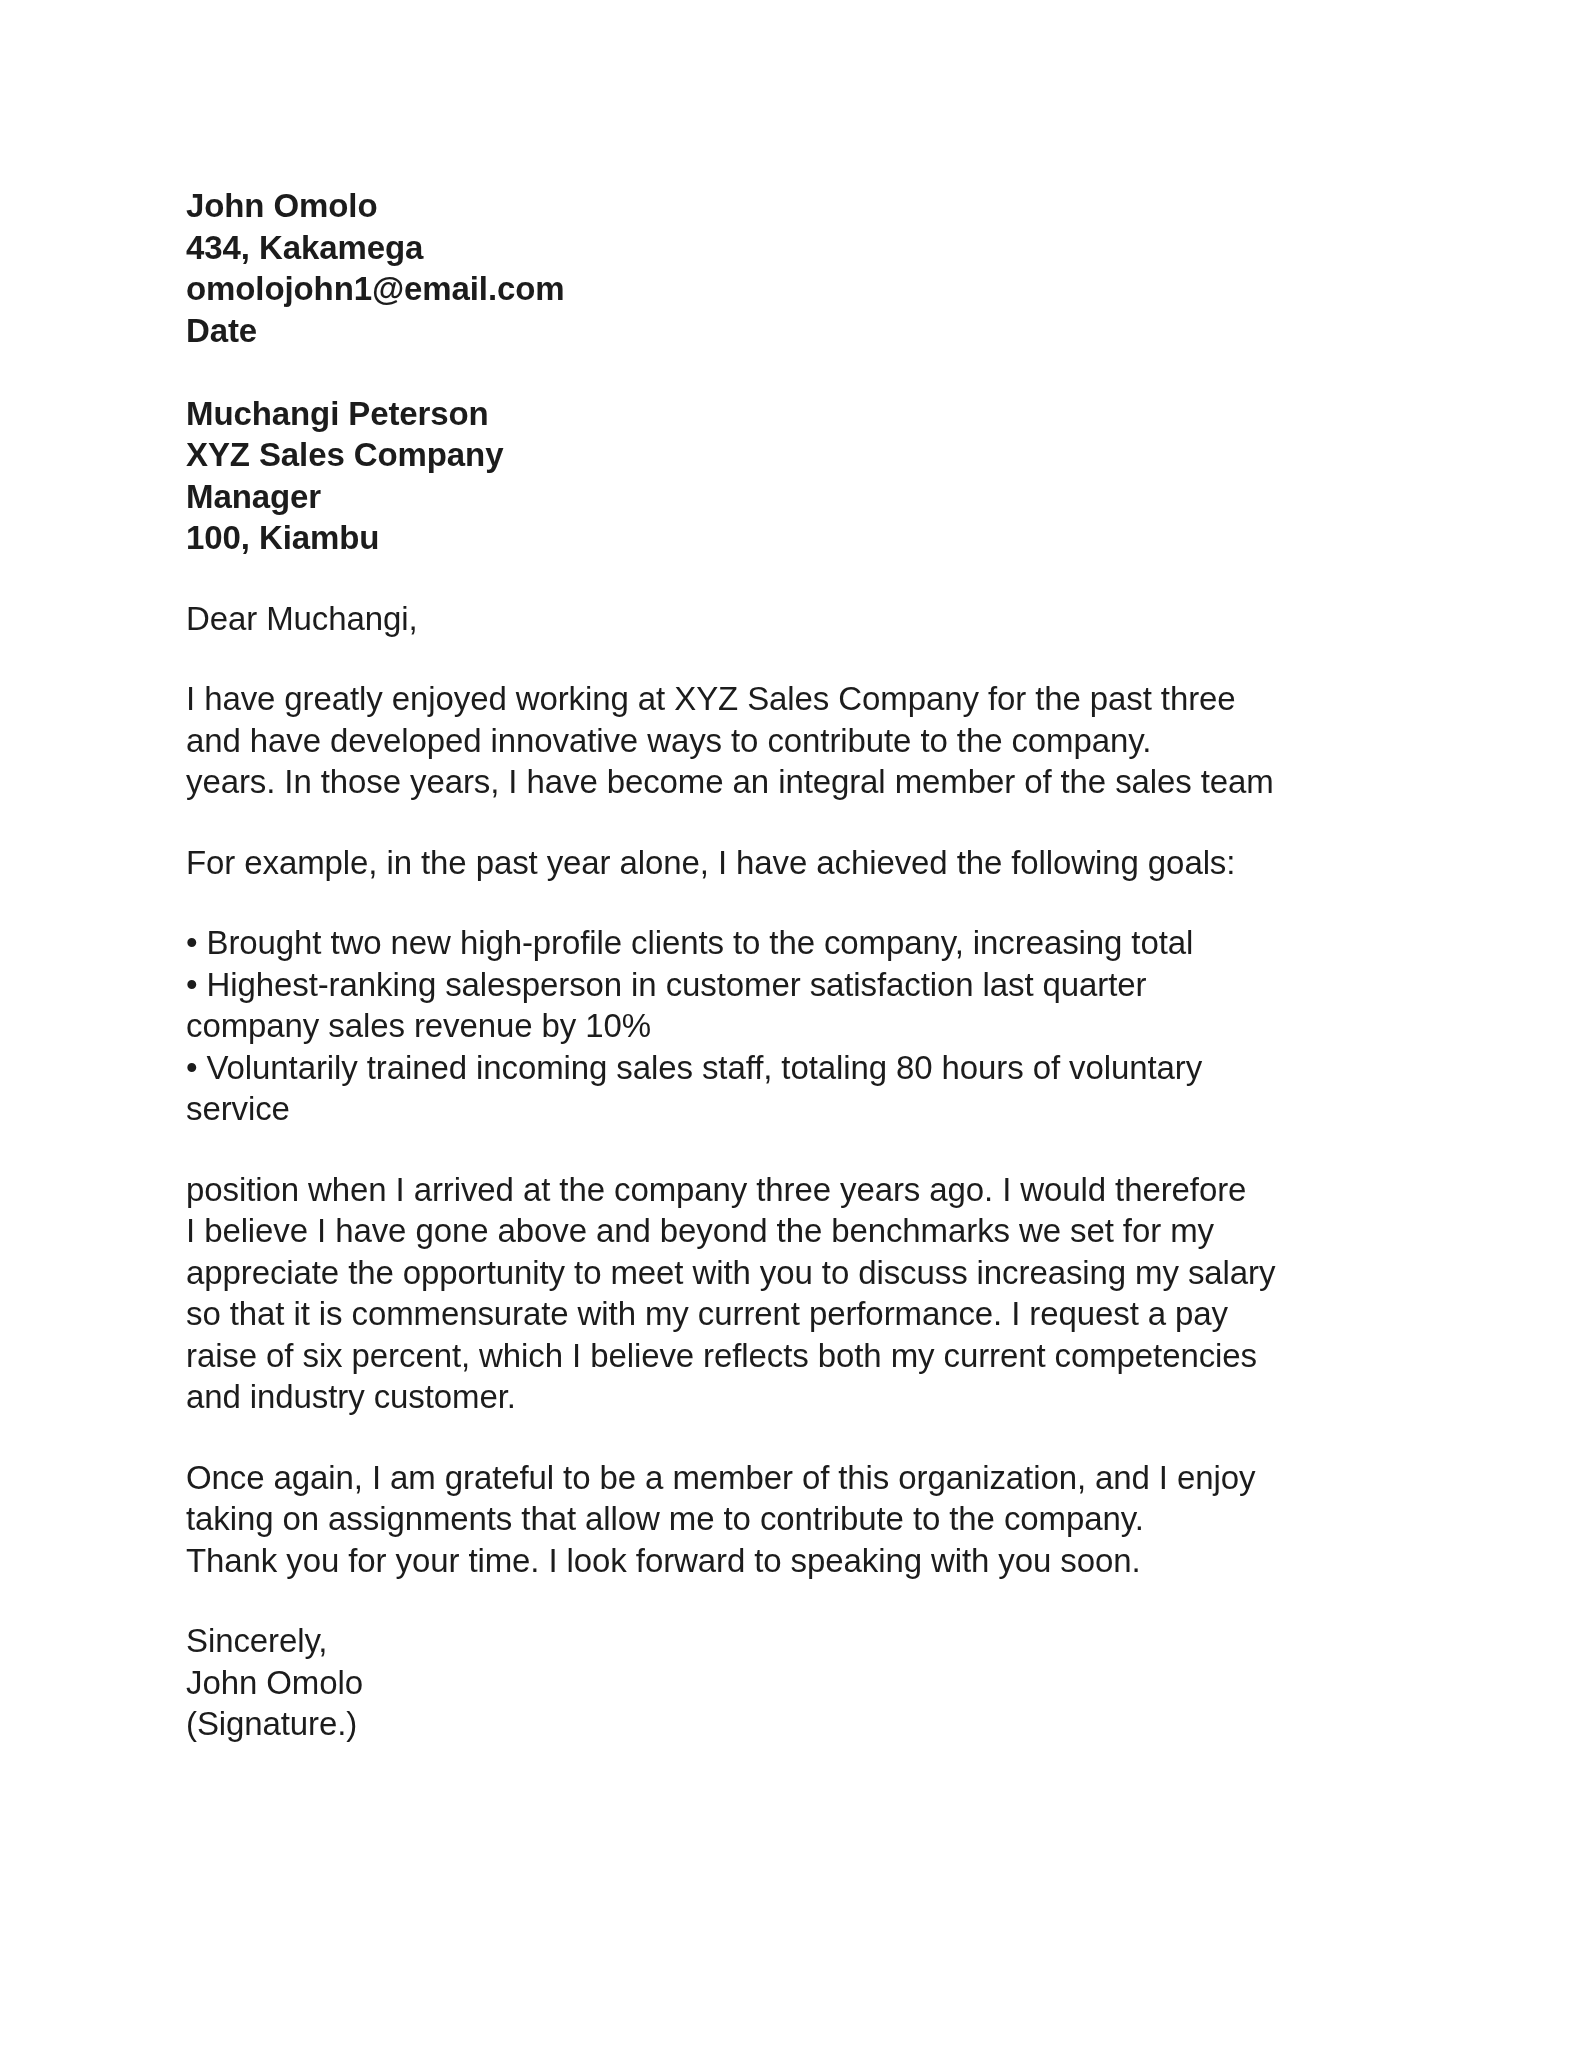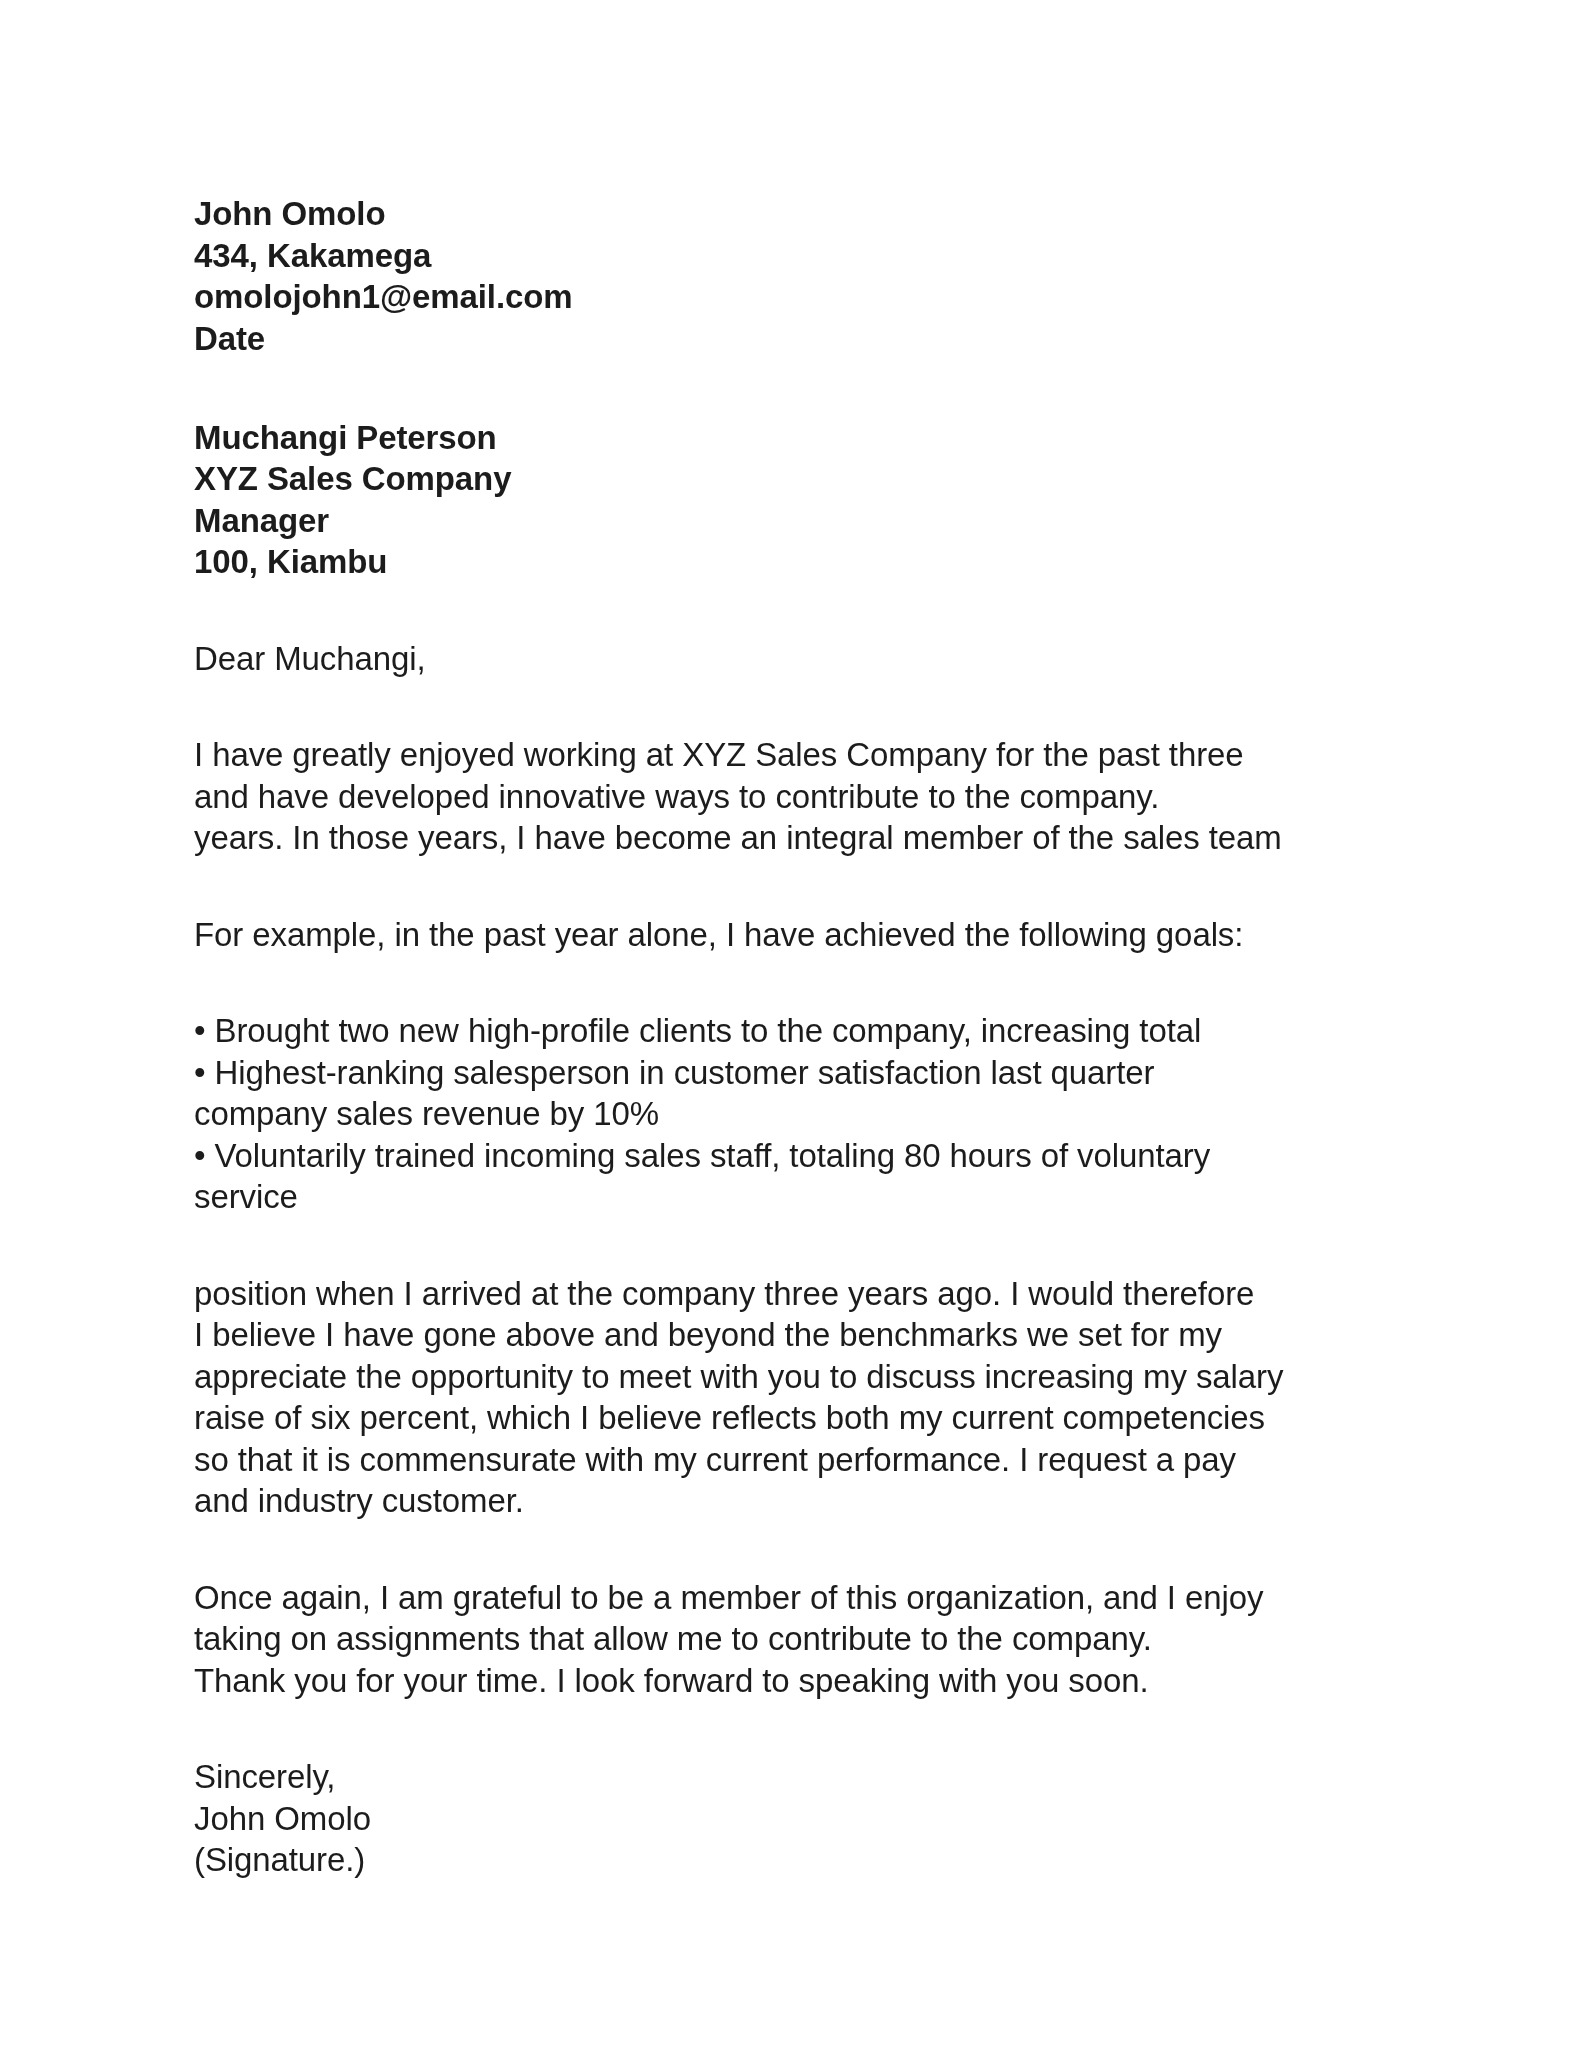--- a/index.html
+++ b/index.html
@@ -17,21 +17,21 @@
     }
     .page {
       position: absolute;
       left: 186px;
       top: 185px;
       width: 1250px;
       font-size: 33px;
       line-height: 41.5px;
       letter-spacing: -0.1px;
     }
-    .block { margin: 8px; }
+    .block { margin: 0; }
     .line { display: block; white-space: nowrap; }
     .bold { font-weight: bold; }
     .gap { height: 41.5px; }
     .gap-sm { height: 39px; }
   </style>
 </head>
 <body>
 
 <div class="page">
 
@@ -80,22 +80,22 @@
     <span class="line">• Voluntarily trained incoming sales staff, totaling 80 hours of voluntary</span>
     <span class="line">service</span>
   </div>
 
   <div class="gap-sm"></div>
 
   <div class="block">
     <span class="line">position when I arrived at the company three years ago. I would therefore</span>
     <span class="line">I believe I have gone above and beyond the benchmarks we set for my</span>
     <span class="line">appreciate the opportunity to meet with you to discuss increasing my salary</span>
+    <span class="line">so that it is commensurate with my current performance. I request a pay</span>
     <span class="line">raise of six percent, which I believe reflects both my current competencies</span>
-    <span class="line">so that it is commensurate with my current performance. I request a pay</span>
     <span class="line">and industry customer.</span>
   </div>
 
   <div class="gap-sm"></div>
 
   <div class="block">
     <span class="line">Once again, I am grateful to be a member of this organization, and I enjoy</span>
     <span class="line">taking on assignments that allow me to contribute to the company.</span>
     <span class="line">Thank you for your time. I look forward to speaking with you soon.</span>
   </div>

